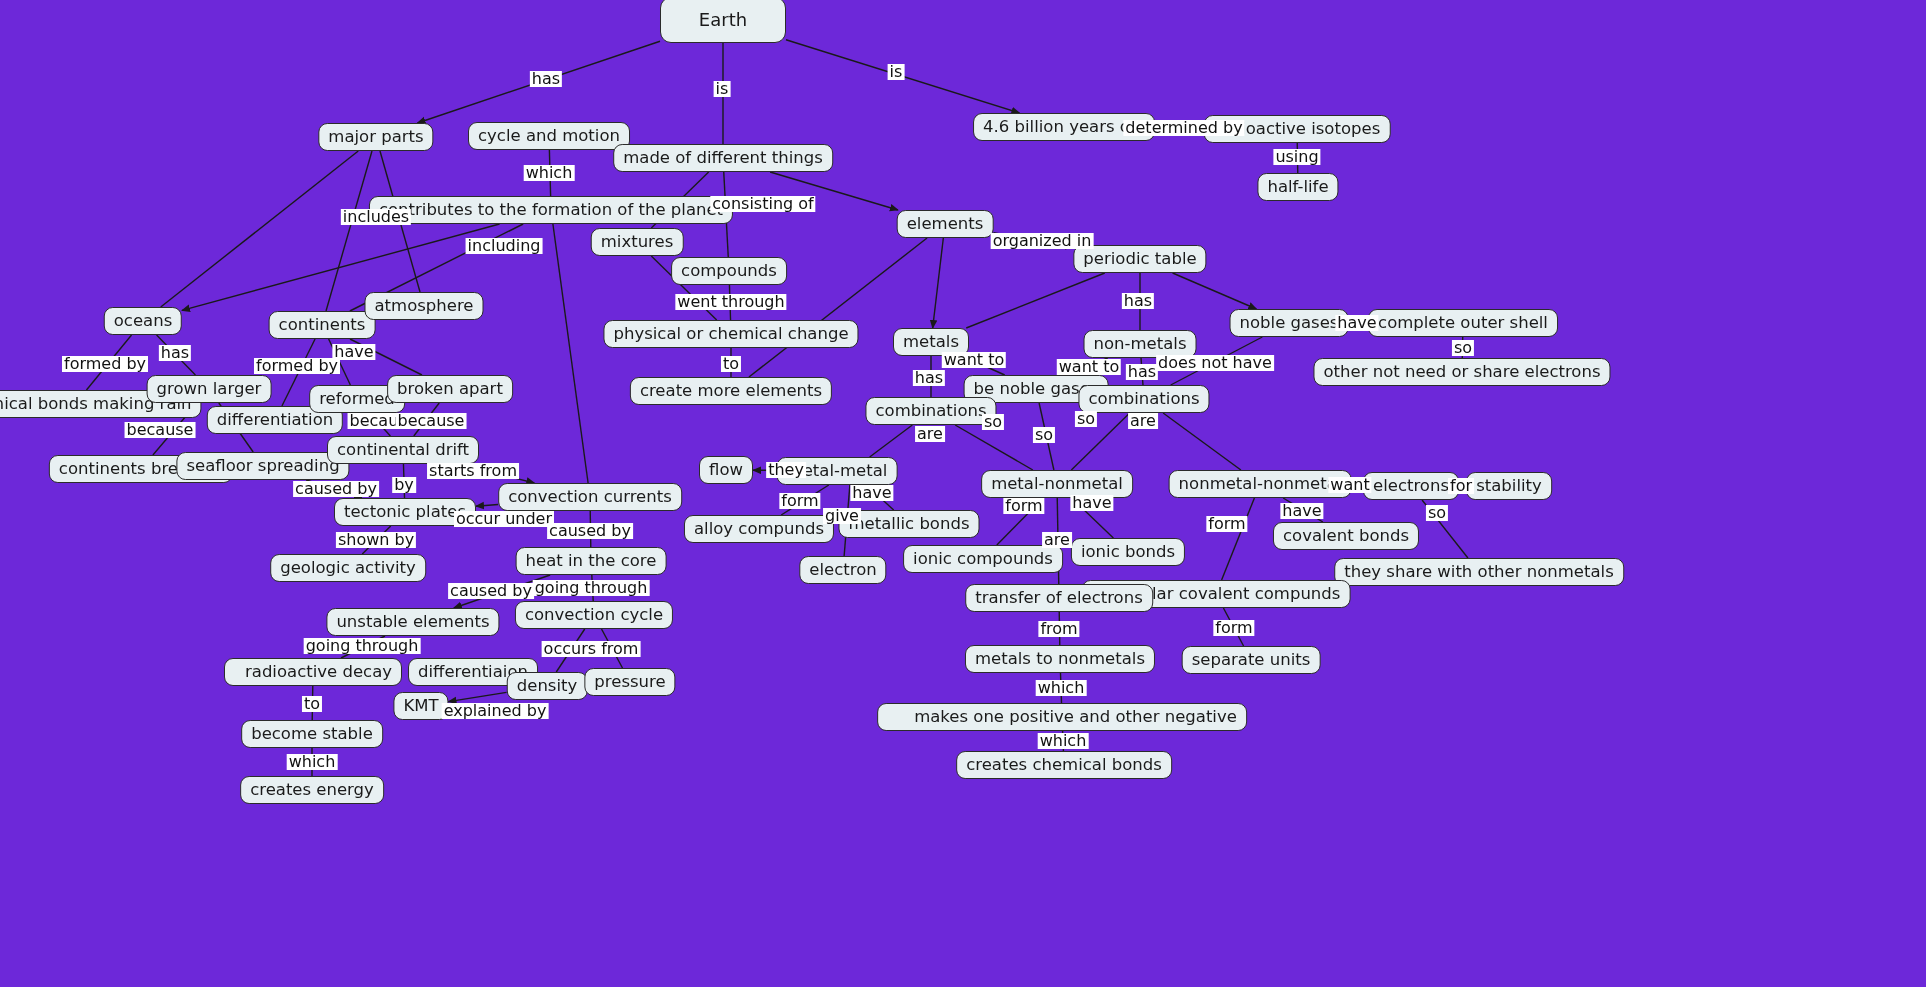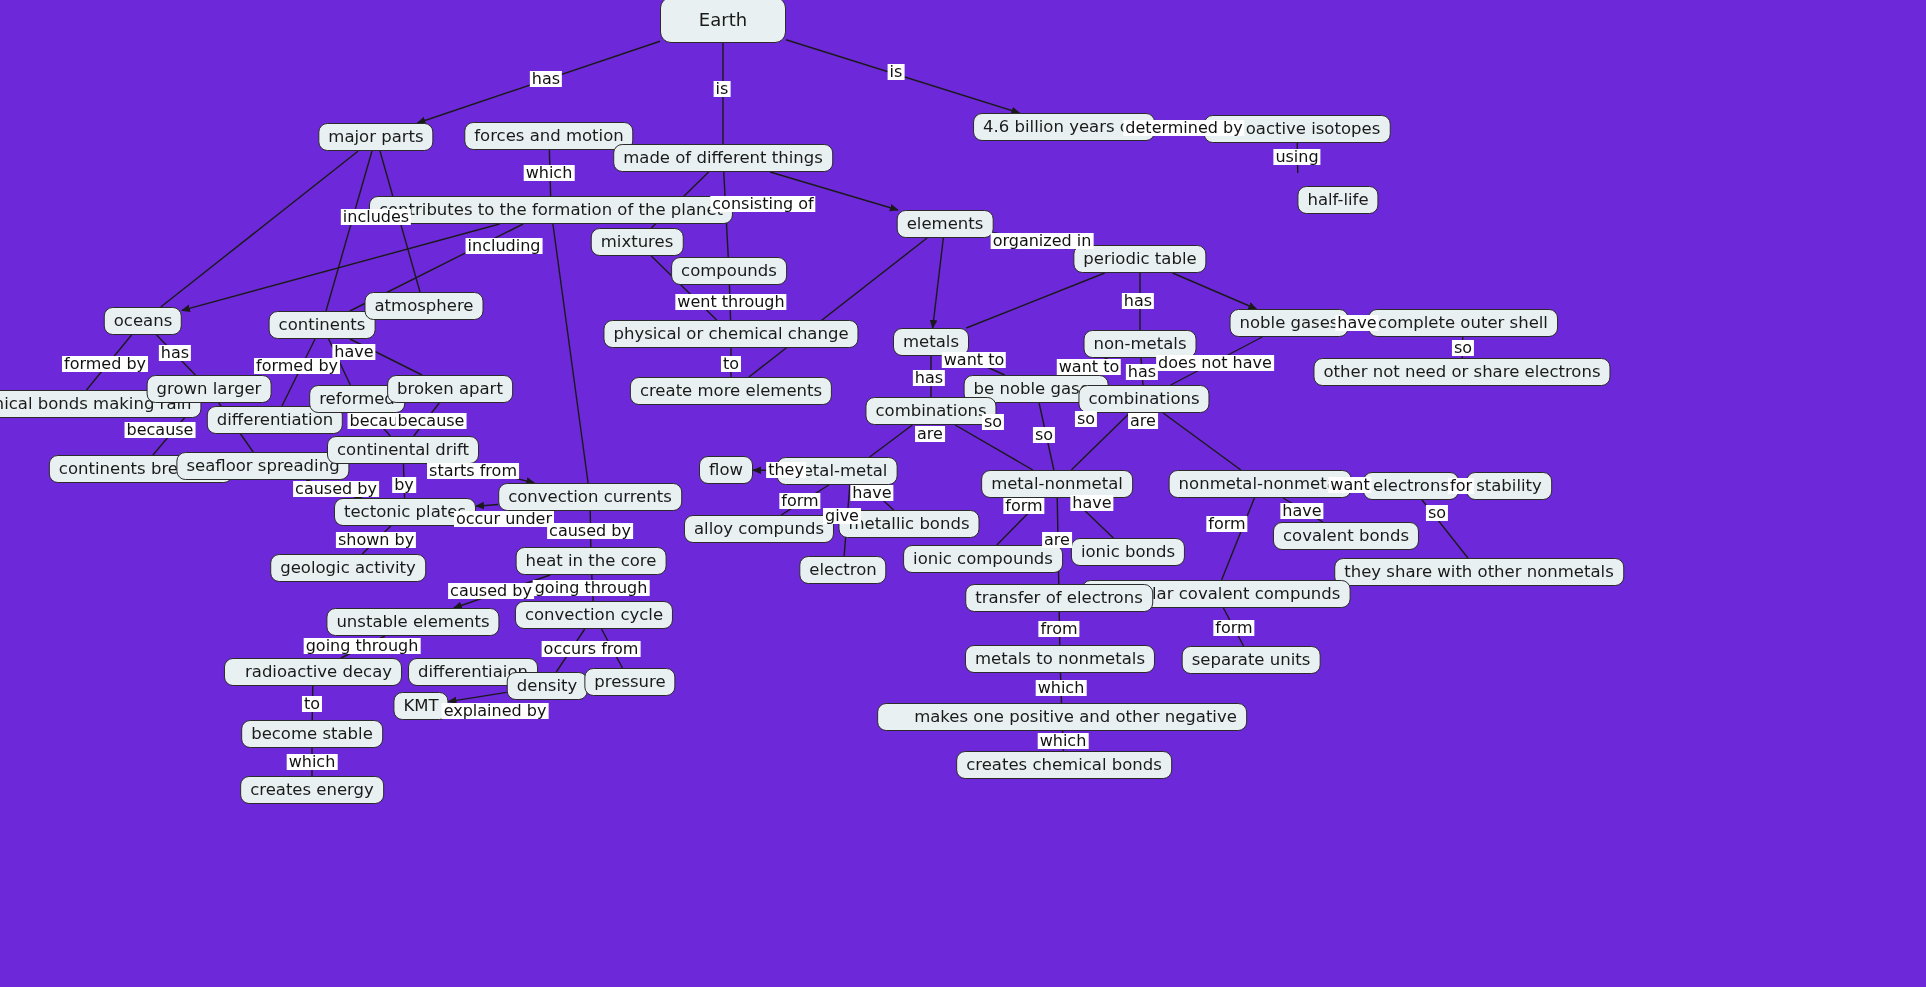--- a/index.html
+++ b/index.html
@@ -122,25 +122,25 @@
         <line x1="1459" y1="486" x2="1466" y2="486" stroke="#1a1a1a" stroke-width="1.4" marker-end="url(#arrowhead)"></line>
         <line x1="1254.4" y1="498" x2="1221.6" y2="580" stroke="#1a1a1a" stroke-width="1.4"></line>
         <line x1="1283.1538461538462" y1="498" x2="1322.8461538461538" y2="522" stroke="#1a1a1a" stroke-width="1.4"></line>
         <line x1="1422.0697674418604" y1="500" x2="1467.9302325581396" y2="558" stroke="#1a1a1a" stroke-width="1.4"></line>
         <line x1="1223.4242424242425" y1="608" x2="1243.5757575757575" y2="646" stroke="#1a1a1a" stroke-width="1.4"></line>
       </g>
   </svg>
   <div id="node-layer">
       <div class="node root" style="left: 723px; top: 20px; min-width: 126px;">Earth</div>
       <div class="node" style="left: 376px; top: 137px; min-width: 80px; border-radius: 9px;">major parts</div>
-      <div class="node" style="left: 549px; top: 136px; min-width: 118px;">forces and motion</div>
+      <div class="node" style="left: 549px; top: 136px; min-width: 118px;">cycle and motion</div>
       <div class="node" style="left: 723px; top: 158px; min-width: 155px;">made of different things</div>
       <div class="node" style="left: 1064px; top: 127px; min-width: 126px;">4.6 billion years old</div>
       <div class="node" style="left: 1297px; top: 129px; min-width: 127px;">radioactive isotopes</div>
-      <div class="node" style="left: 1298px; top: 200px; min-width: 62px; margin-left: 40px;">half-life</div>
+      <div class="node" style="left: 1298px; top: 187px; min-width: 62px;">half-life</div>
       <div class="node" style="left: 551px; top: 210px; min-width: 232px;">contributes to the formation of the planet</div>
       <div class="node" style="left: 637px; top: 242px; min-width: 68px;">mixtures</div>
       <div class="node" style="left: 729px; top: 271px; min-width: 86px;">compounds</div>
       <div class="node" style="left: 945px; top: 224px; min-width: 72px;">elements</div>
       <div class="node" style="left: 1140px; top: 259px; min-width: 95px;">periodic table</div>
       <div class="node" style="left: 143px; top: 321px; min-width: 62px;">oceans</div>
       <div class="node" style="left: 322px; top: 325px; min-width: 80px;">continents</div>
       <div class="node" style="left: 424px; top: 306px; min-width: 88px;">atmosphere</div>
       <div class="node" style="left: 731px; top: 334px; min-width: 170px;">physical or chemical change</div>
       <div class="node" style="left: 931px; top: 342px; min-width: 58px;">metals</div>

